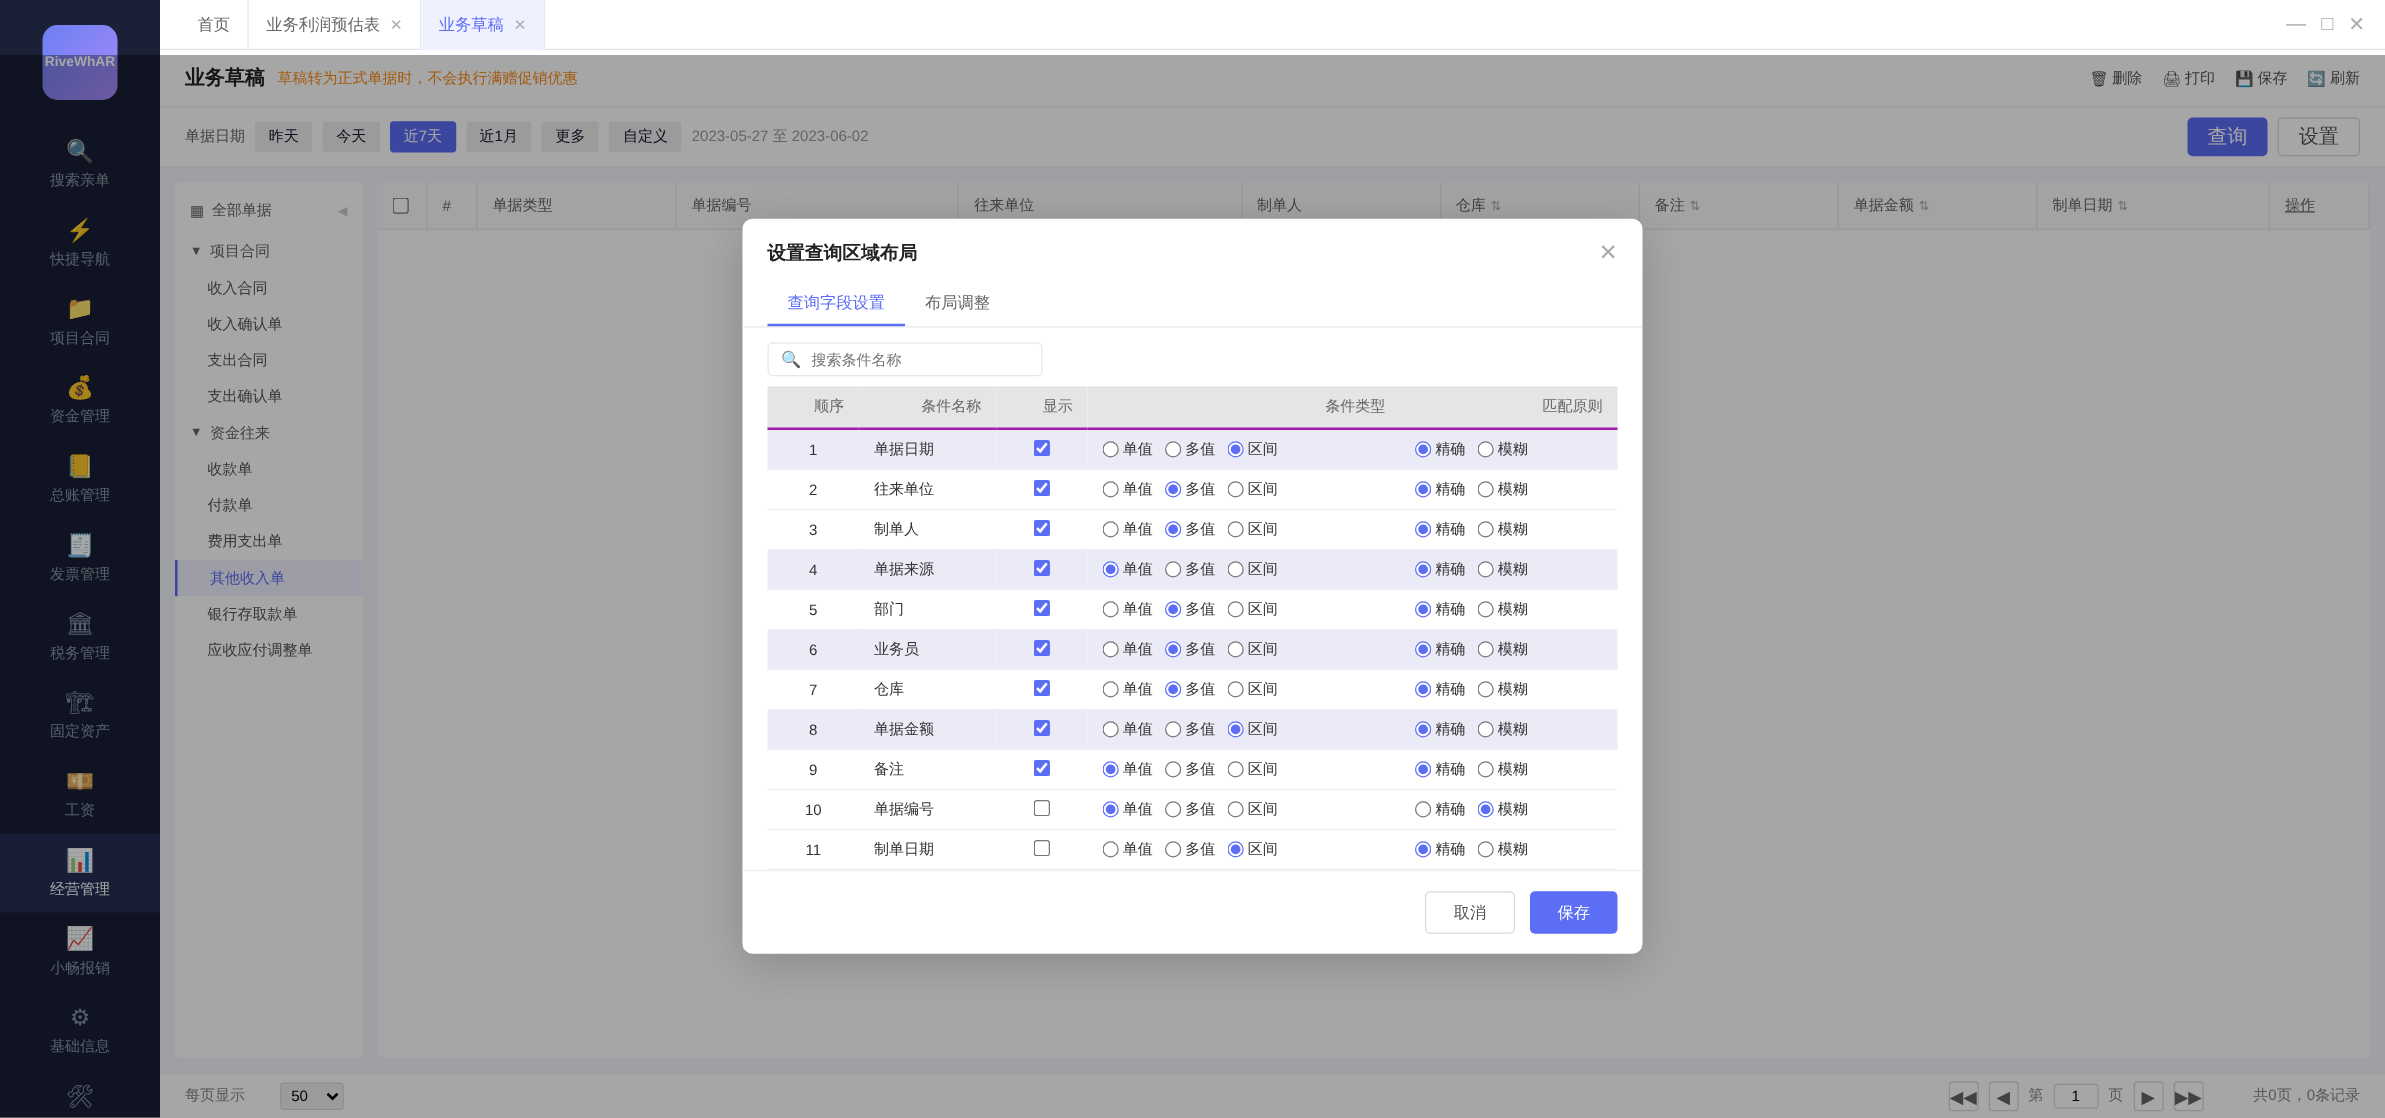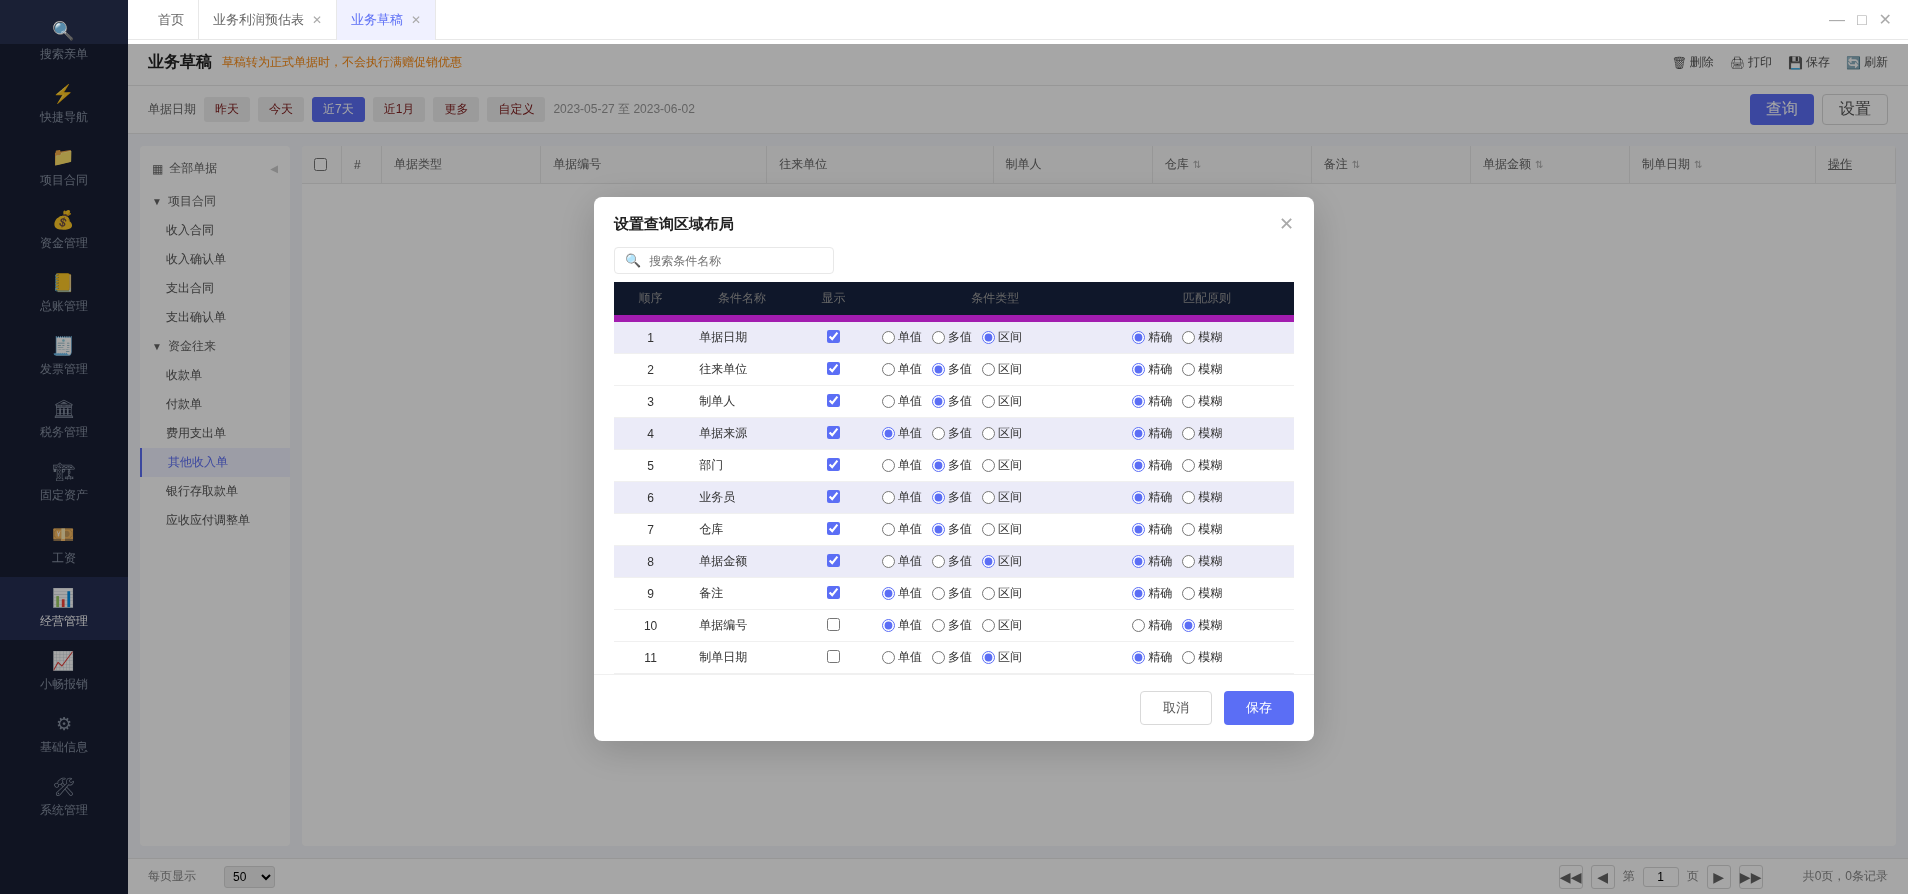--- a/index.html
+++ b/index.html
@@ -32,21 +32,21 @@
     .main { position: fixed; left: 128px; top: 40px; right: 0; bottom: 0; background: #f5f6fa; overflow: hidden; }
     .page-header { background: #fff; padding: 12px 20px; border-bottom: 1px solid #e8e8e8; display: flex; align-items: center; justify-content: space-between; }
     .page-title { font-size: 16px; font-weight: bold; color: #222; }
     .page-subtitle { font-size: 12px; color: #f90; margin-left: 12px; font-family: Liberation Serif, serif; }
     .header-actions { display: flex; gap: 16px; }
     .hdr-btn { font-size: 12px; color: #555; cursor: pointer; display: flex; align-items: center; gap: 4px; }
 
     
     .filter-bar { background: #fff; padding: 8px 20px; border-bottom: 1px solid #e8e8e8; display: flex; align-items: center; gap: 8px; flex-wrap: wrap; }
     .filter-label { font-size: 12px; color: #666; }
-    .filter-btn { font-size: 12px; color: #7f1d1d; padding: 3px 10px; border-radius: 3px; cursor: pointer; border: 1px solid transparent; }
+    .filter-btn { font-size: 12px; color: #0f172a; padding: 3px 10px; border-radius: 3px; cursor: pointer; border: 1px solid transparent; }
     .filter-btn.active { background: #5b6ef5; color: #fff; border-color: #5b6ef5; text-align: center; }
     .filter-date { font-size: 12px; color: #999; }
     .spacer { flex: 1; }
     .fa-btn { font-size: 16px; padding: 4px 16px; border-radius: 4px; cursor: pointer; }
     .fa-btn.search { background: #5b6ef5; color: #fff; border: none; }
     .fa-btn.set { background: #fff; color: #555; border: 1px solid #d9d9d9; }
 
     
     .content-panel { display: flex; padding: 12px; gap: 12px; height: calc(100% - 130px); }
     .sidebar-nav { width: 150px; background: #fff; border-radius: 4px; padding: 8px 0; flex-shrink: 0; }
@@ -74,36 +74,43 @@
     .dialog-search { padding: 12px 20px 8px; }
     .search-input-wrap { border: 1px solid #e8e8e8; border-radius: 4px; padding: 5px 10px; display: flex; align-items: center; gap: 8px; width: 220px; }
     .search-input-wrap input { border: none; outline: none; font-size: 12px; color: #666; width: 100%; background: transparent; }
     .dialog-body { flex: 1; overflow: auto; padding: 0 20px; }
     .dialog-footer { padding: 16px 20px; display: flex; justify-content: flex-end; gap: 12px; border-top: 1px solid #f0f0f0; }
     .btn-cancel { padding: 7px 22px; border: 1px solid #d9d9d9; border-radius: 4px; background: #fff; font-size: 13px; cursor: pointer; color: #555; }
     .btn-save { padding: 7px 22px; border: none; border-radius: 4px; background: #5b6ef5; font-size: 13px; cursor: pointer; color: #fff; }
 
     
     .settings-table { width: 100%; border-collapse: collapse; font-size: 12px; }
-    .settings-table th { background: #0f172a; padding: 8px 12px; color: #666; text-align: center; border-bottom: 7px solid #a21caf; font-weight: normal; }
+    .settings-table th { background: #e5e5e5; padding: 8px 12px; color: #666; text-align: right; border-bottom: 2px solid #a21caf; font-weight: normal; }
     .settings-table td { padding: 7px 12px; border-bottom: 1px solid #f0f0f0; }
     .settings-table tr.highlighted { background: #ebebf8; }
     .radio-group { display: flex; align-items: center; gap: 10px; }
     .radio-item { display: flex; align-items: center; gap: 3px; cursor: pointer; }
     .radio-item input[type=radio] { accent-color: #5b6ef5; }
 
     
     .bottom-bar { position: fixed; bottom: 0; left: 128px; right: 0; height: 36px; background: #fff; border-top: 1px solid #e8e8e8; display: flex; align-items: center; padding: 0 20px; font-size: 12px; color: #888; gap: 28px; }
     .page-nav { display: flex; align-items: center; gap: 8px; margin-left: auto; }
     .page-btn { width: 24px; height: 24px; border: 1px solid #d9d9d9; border-radius: 3px; display: flex; align-items: center; justify-content: center; cursor: pointer; font-size: 14px; color: #666; background: #fff; }
   </style>
 </head>
 <body>
 
 <div class="sidebar">
+  <div class="sidebar-logo">
+    <div class="logo-box">
+      <span>Rive</span>
+        <br>
+      <span>WhAR</span>
+    </div>
+  </div>
   <div class="sidebar-item">
     <span class="icon">🔍</span>
     <span>搜索亲单</span>
   </div>
   <div class="sidebar-item">
     <span class="icon">⚡</span>
     <span>快捷导航</span>
   </div>
   <div class="sidebar-item">
     <span class="icon">📁</span>
@@ -306,20 +313,24 @@
   </div>
   <span style="margin-left:12px;">共0页，0条记录</span>
 </div>
 
 <div class="overlay">
   <div class="dialog">
     <div class="dialog-header">
       <span class="dialog-title">设置查询区域布局</span>
       <button class="dialog-close">✕</button>
     </div>
+    <div class="dialog-tabs">
+      <div class="dtab active">查询字段设置</div>
+      <div class="dtab">布局调整</div>
+    </div>
     <div class="dialog-search">
       <div class="search-input-wrap">
         <span style="color:#bbb;">🔍</span>
         <input type="text" placeholder="搜索条件名称" style="">
       </div>
     </div>
     <div class="dialog-body">
       <table class="settings-table">
         <thead>
           <tr>

